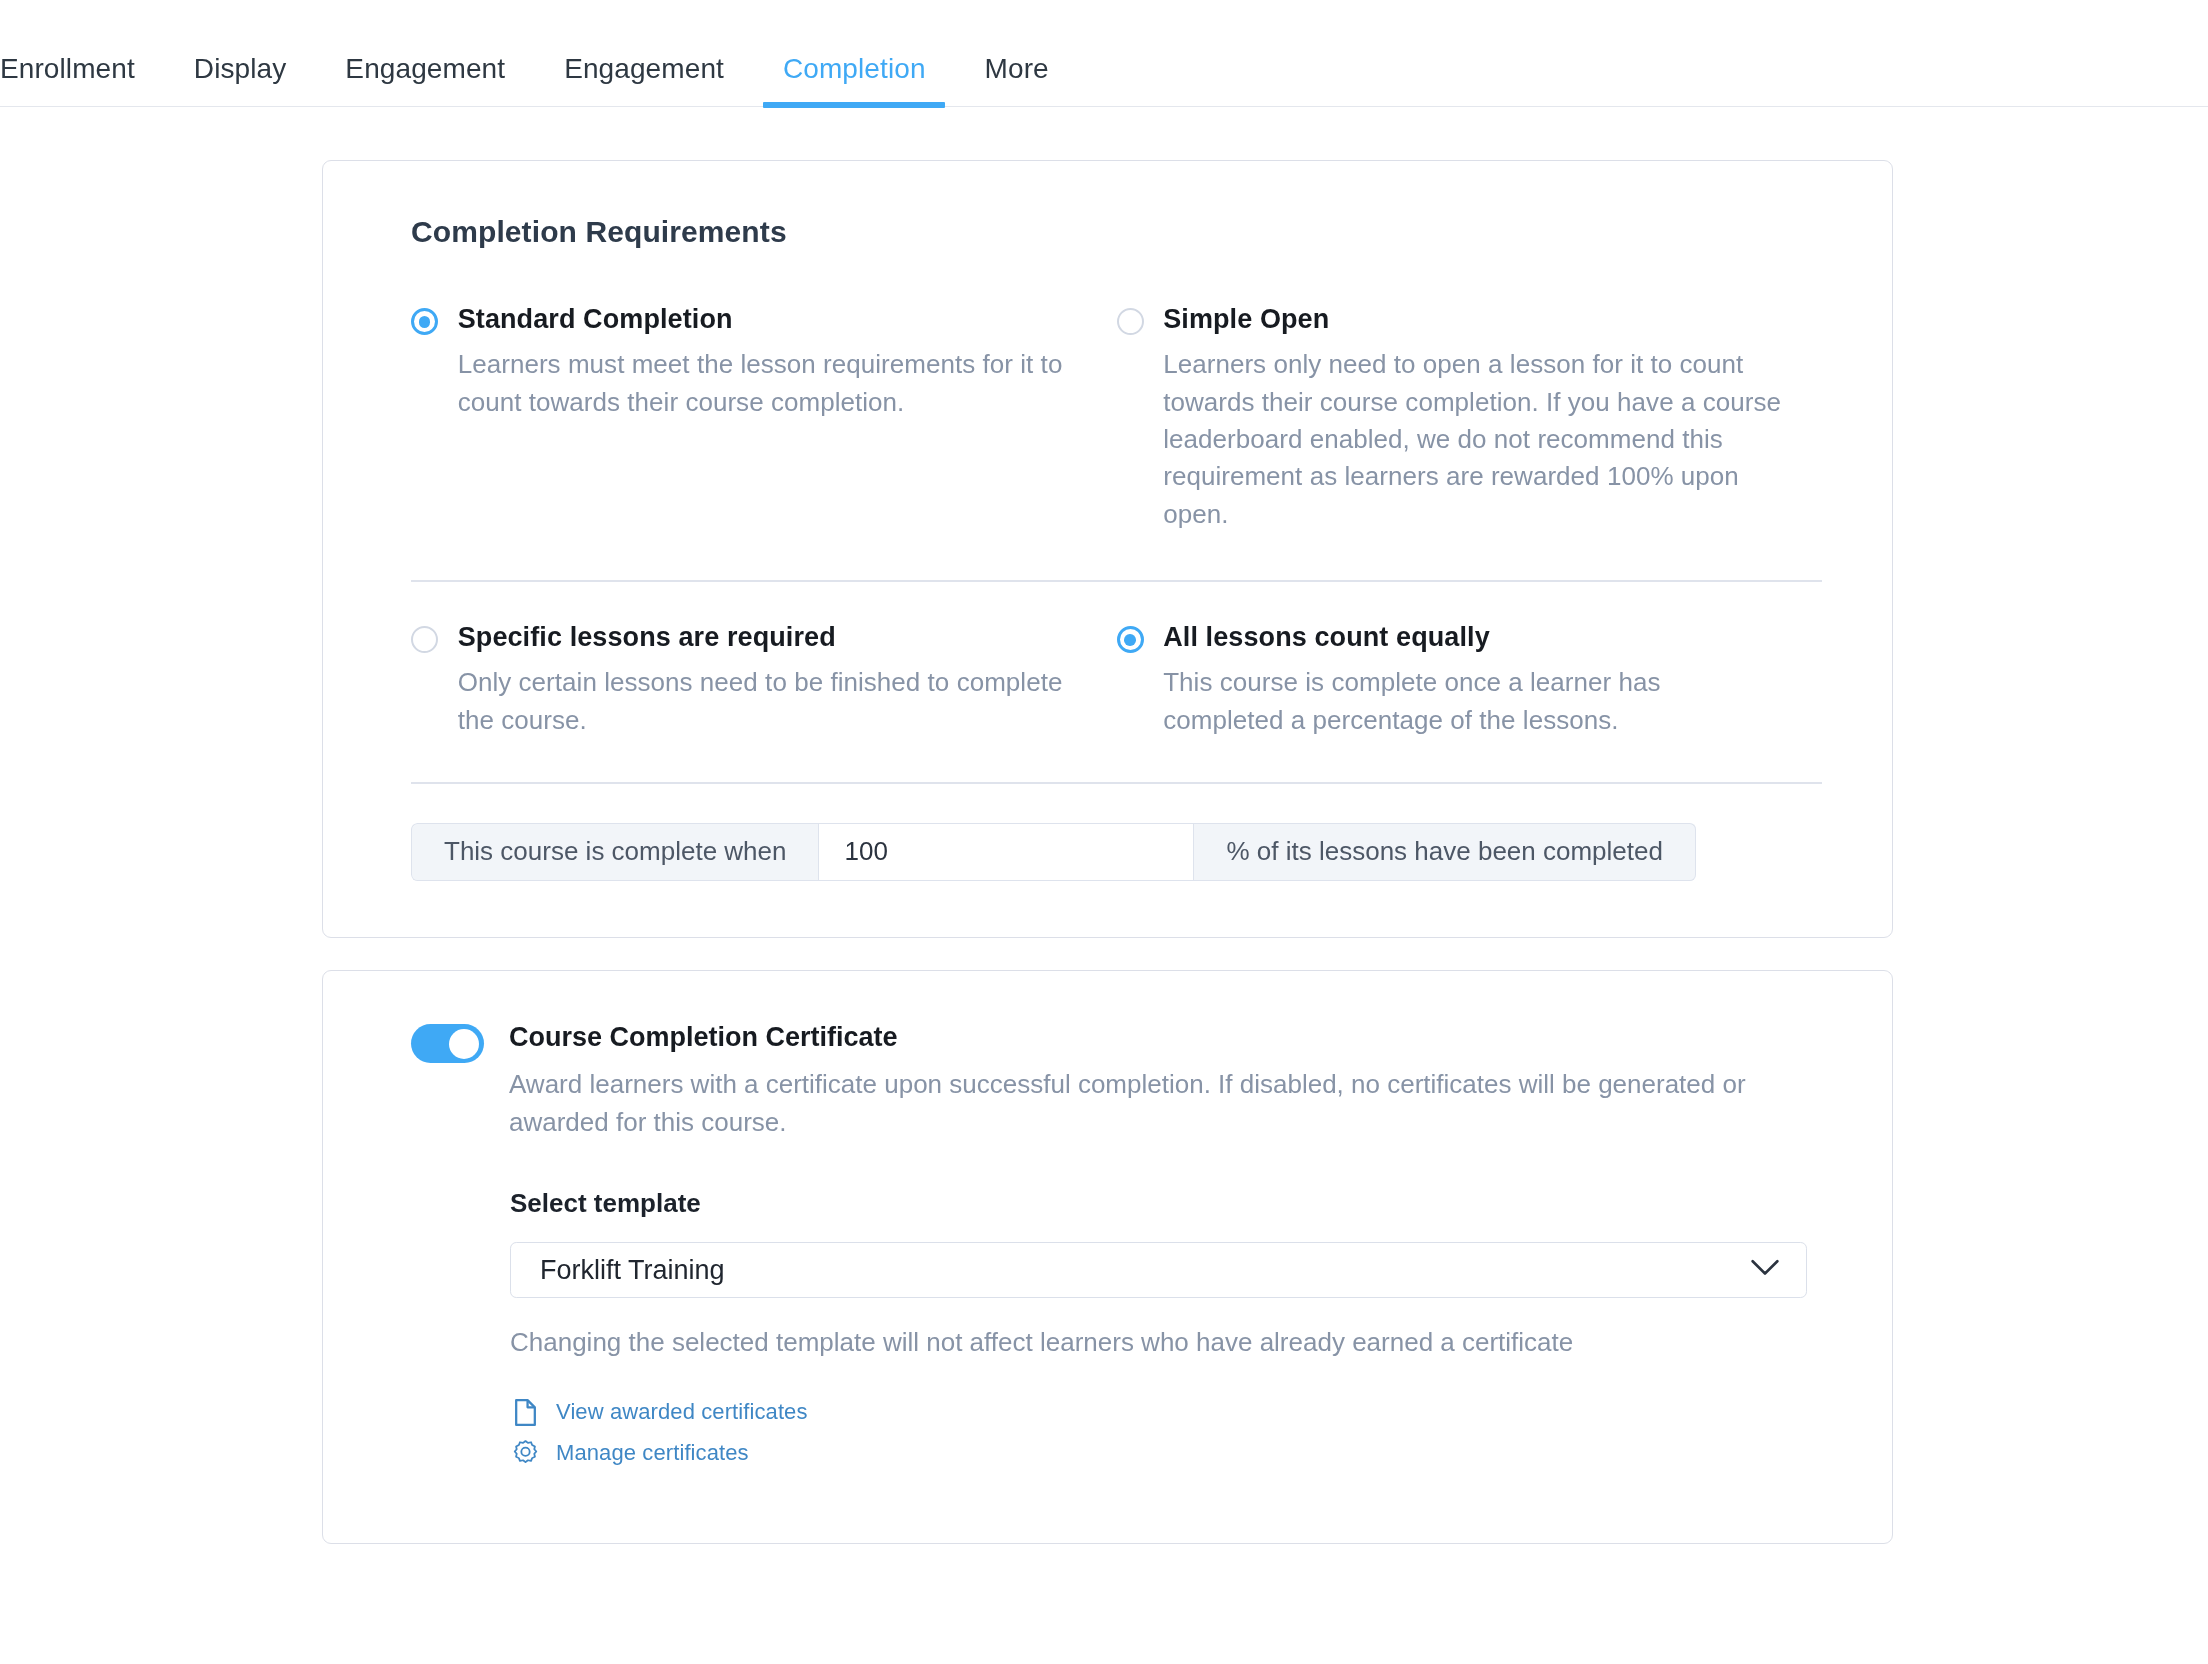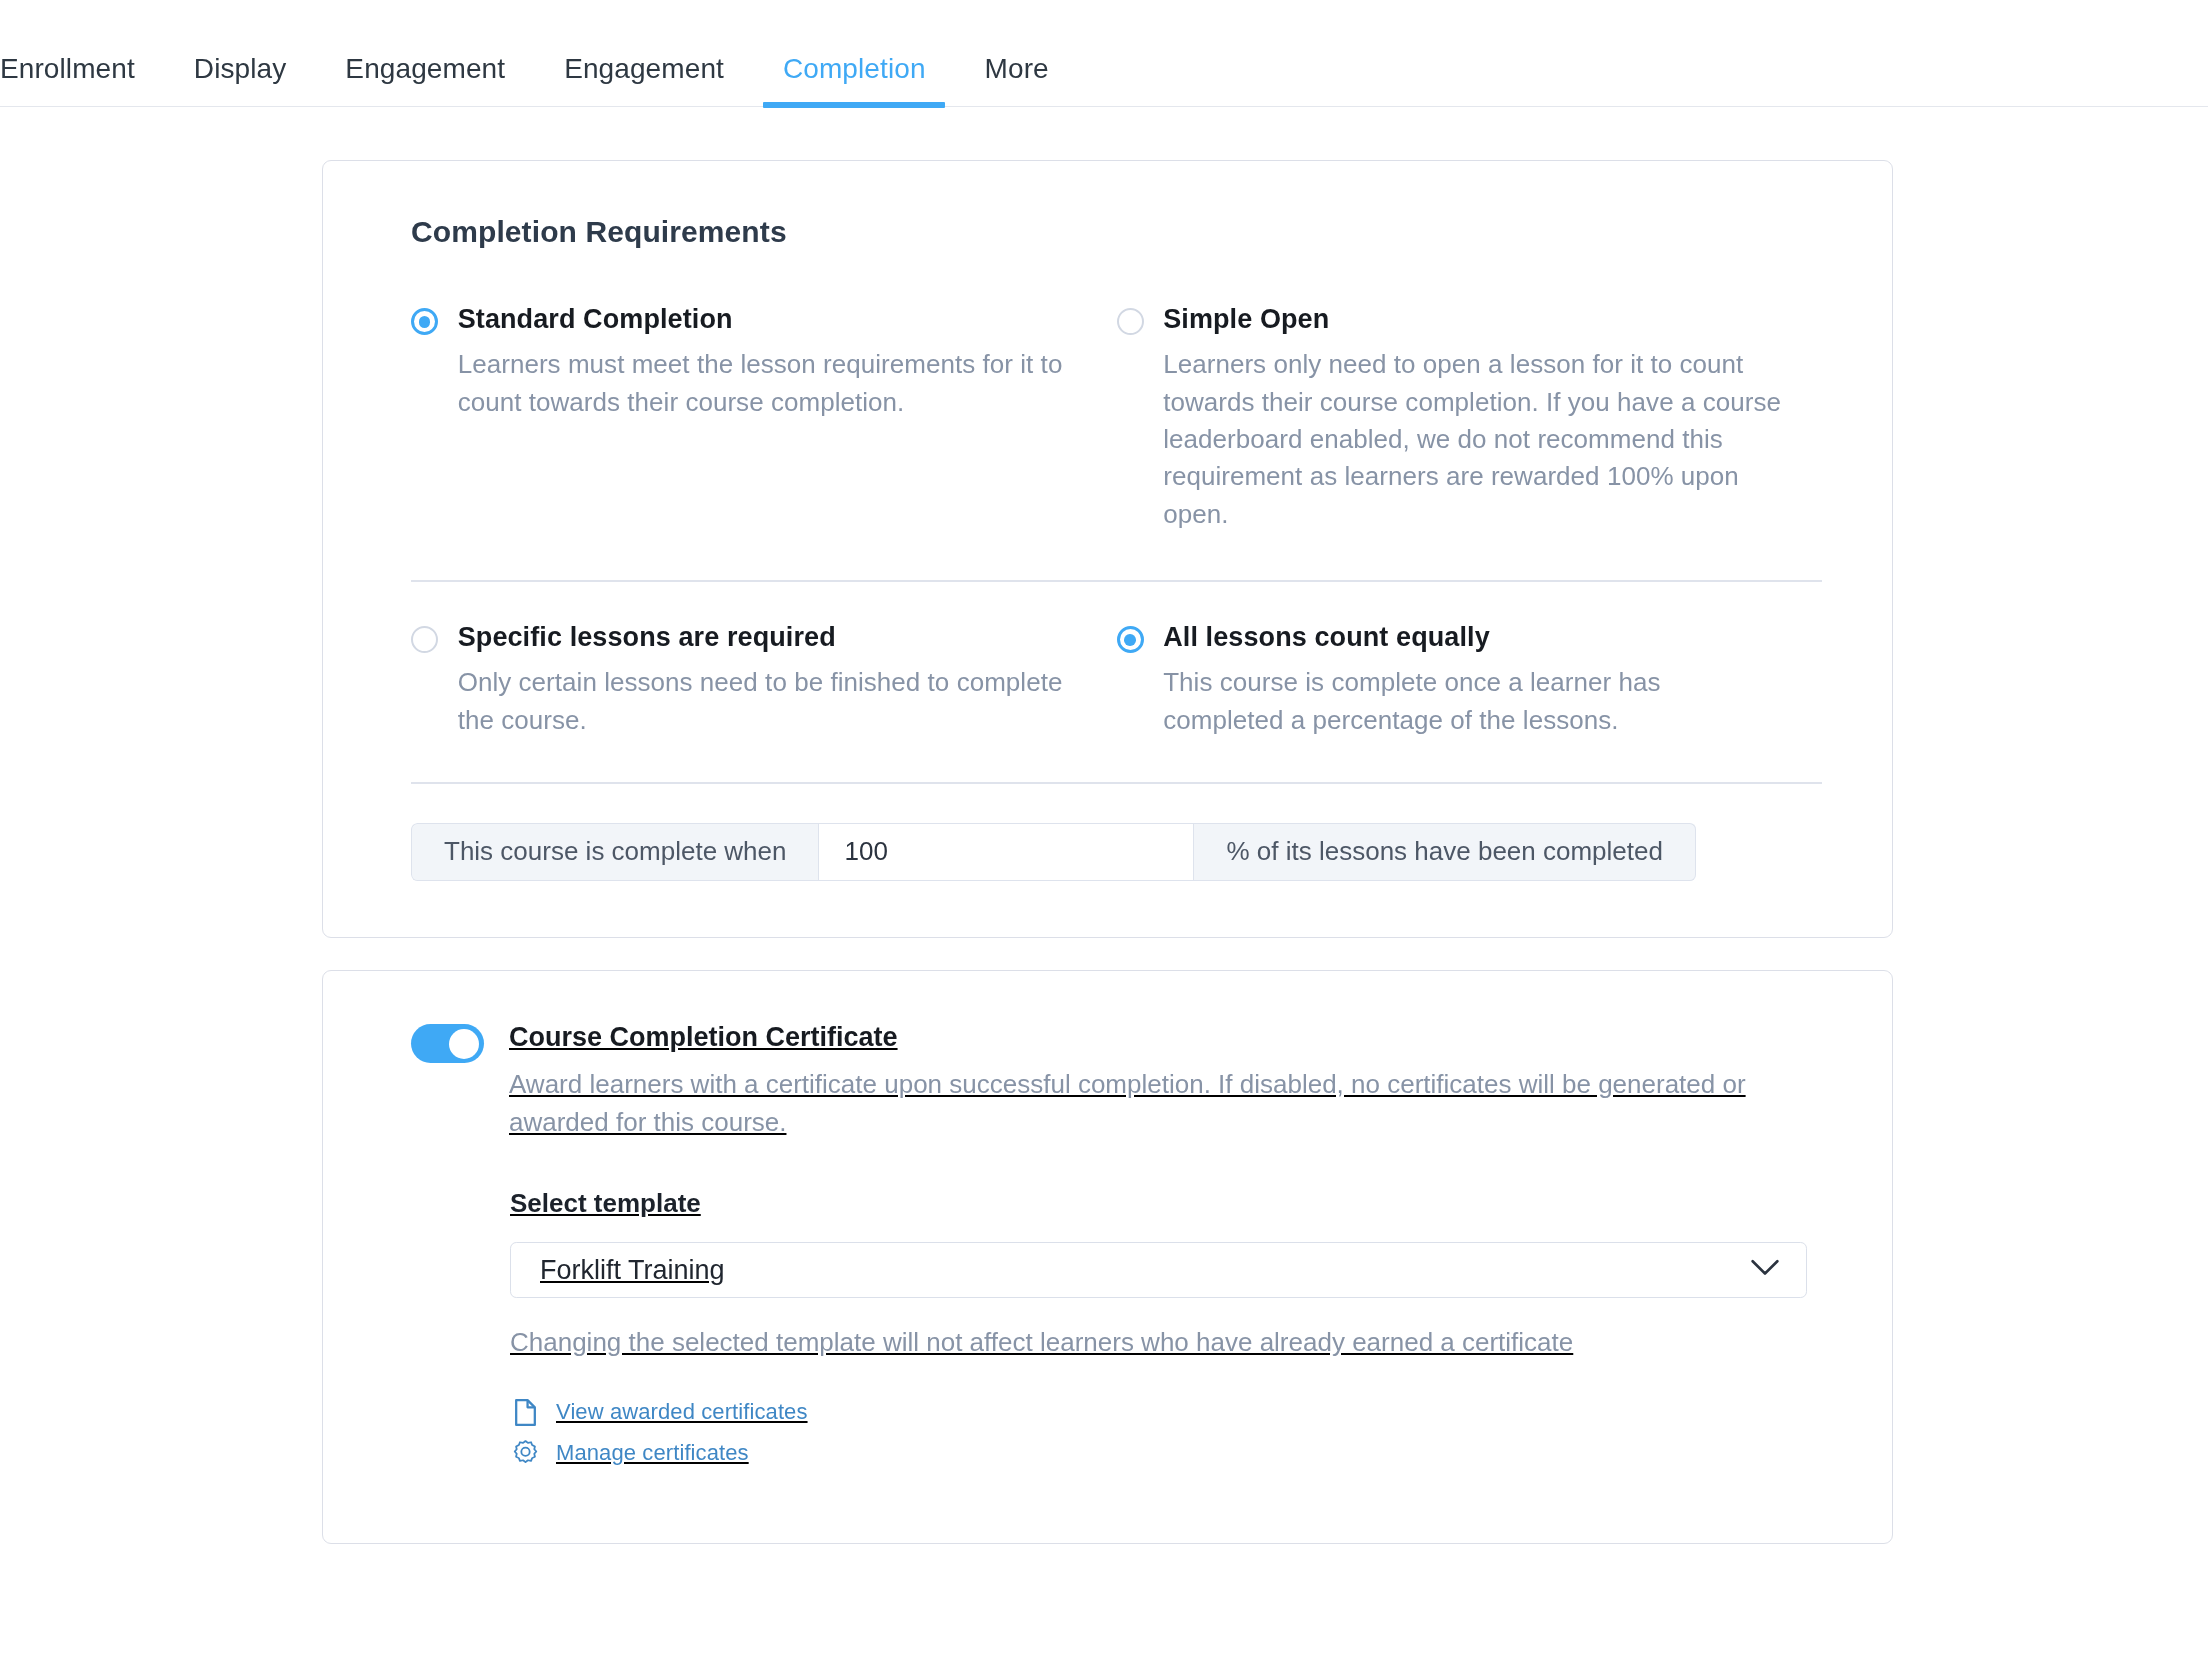--- a/index.html
+++ b/index.html
@@ -55,21 +55,21 @@
     border: 1.8px solid #dcdfe8;
     border-radius: 9px;
     background: #fff;
     margin-left: 321px;
     width: 1571px;
   }
   #card-requirements { margin-top: 52px; }
   #card-certificate  { margin-top: 32px; }
 
   .card-inner-req { padding: 54px 70px 56px 88px; }
-  .card-inner-cert { padding: 50px 70px 64px 88px; text-decoration: underline; }
+  .card-inner-cert { padding: 50px 70px 64px 88px; }
 
   .card-title {
     font-size: 30px;
     font-weight: bold;
     color: #2e3b4b;
     margin: 0 0 54px 0;
     letter-spacing: 0.1px;
   }
 
   

